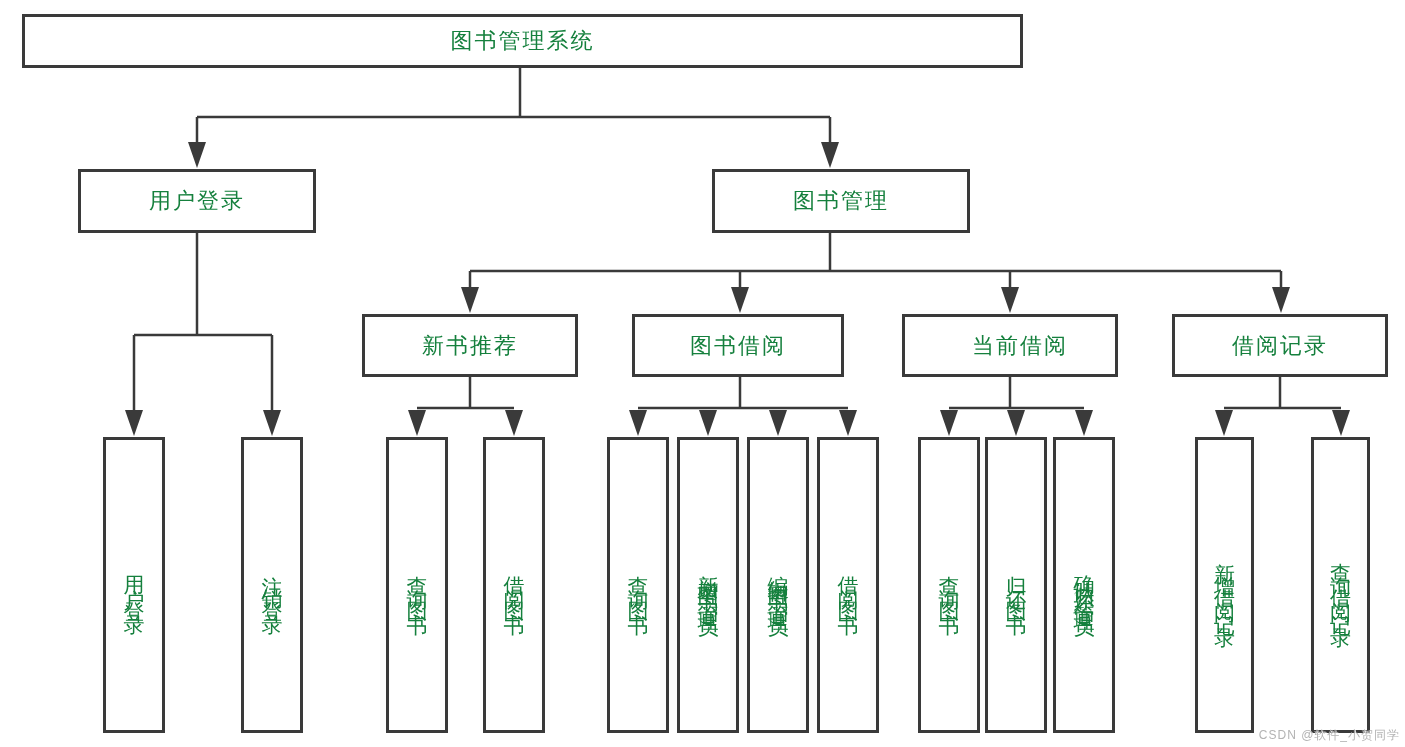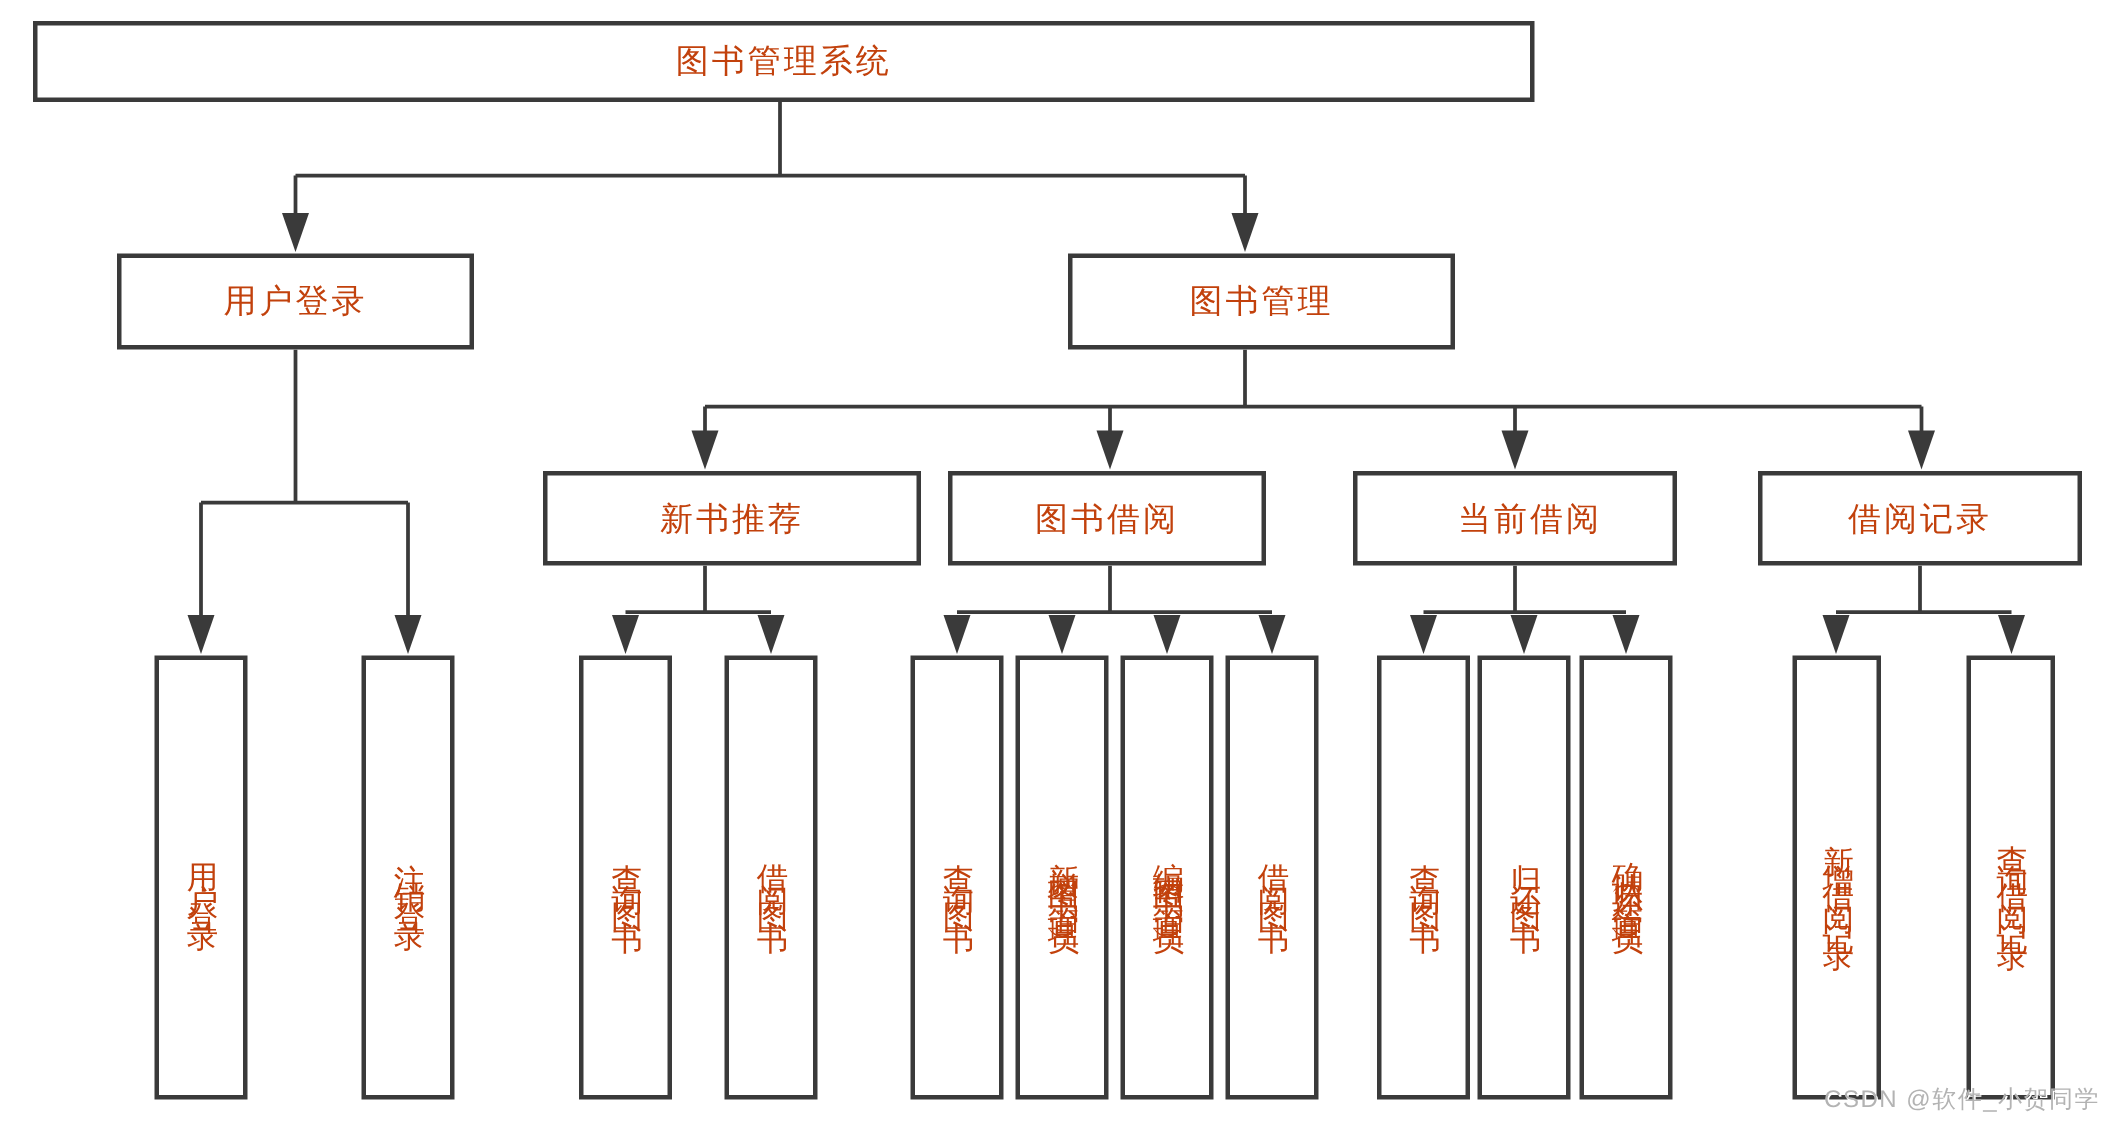--- a/index.html
+++ b/index.html
@@ -20,36 +20,36 @@
   .box {
     position: absolute;
     box-sizing: border-box;
     border: 3px solid #3a3a3a;
     background: #ffffff;
     display: flex;
     align-items: center;
     justify-content: center;
     font-size: 22px;
     letter-spacing: 2px;
-    color: #c2410c;
+    color: #15803d;
     white-space: nowrap;
   }
   .vtext {
     writing-mode: vertical-rl;
     text-orientation: mixed;
     font-size: 21px;
     letter-spacing: 13px;
     white-space: normal;
   }
   .vtext.tight { letter-spacing: 6px; }
   .watermark {
     position: absolute;
     right: 5px;
     bottom: 3px;
-    font-size: 16px;
+    font-size: 12px;
     letter-spacing: 1px;
     color: #b3b3b3;
     text-shadow: 1px 1px 0 #ffffff;
   }
 </style>
 </head>
 <body>
 
 <div class="stage">
 
@@ -102,21 +102,21 @@
     <line x1="1224" y1="408" x2="1341" y2="408"></line>
     <polygon points="1224,436 1215,410 1233,410" fill="#3a3a3a" stroke="none"></polygon>
     <polygon points="1341,436 1332,410 1350,410" fill="#3a3a3a" stroke="none"></polygon>
   </svg>
 
   <div class="box" style="left:22px; top:14px; width:1001px; height:54px;">图书管理系统</div>
 
   <div class="box" style="left:78px; top:169px; width:238px; height:64px;">用户登录</div>
   <div class="box" style="left:712px; top:169px; width:258px; height:64px;text-align:right;">图书管理</div>
 
-  <div class="box" style="left:362px; top:314px; width:252px; height:63px;">新书推荐</div>
+  <div class="box" style="left:362px; top:314px; width:216px; height:63px;">新书推荐</div>
   <div class="box" style="left:632px; top:314px; width:212px; height:63px;">图书借阅</div>
   <div class="box" style="left:902px; top:314px; width:216px; height:63px;padding-left:20px;">当前借阅</div>
   <div class="box" style="left:1172px; top:314px; width:216px; height:63px;">借阅记录</div>
 
   <div class="box vtext" style="left:103px; top:437px; width:62px; height:296px;">用户登录</div>
   <div class="box vtext" style="left:241px; top:437px; width:62px; height:296px;">注销登录</div>
 
   <div class="box vtext" style="left:386px; top:437px; width:62px; height:296px;">查询图书</div>
   <div class="box vtext" style="left:483px; top:437px; width:62px; height:296px;">借阅图书</div>
 

